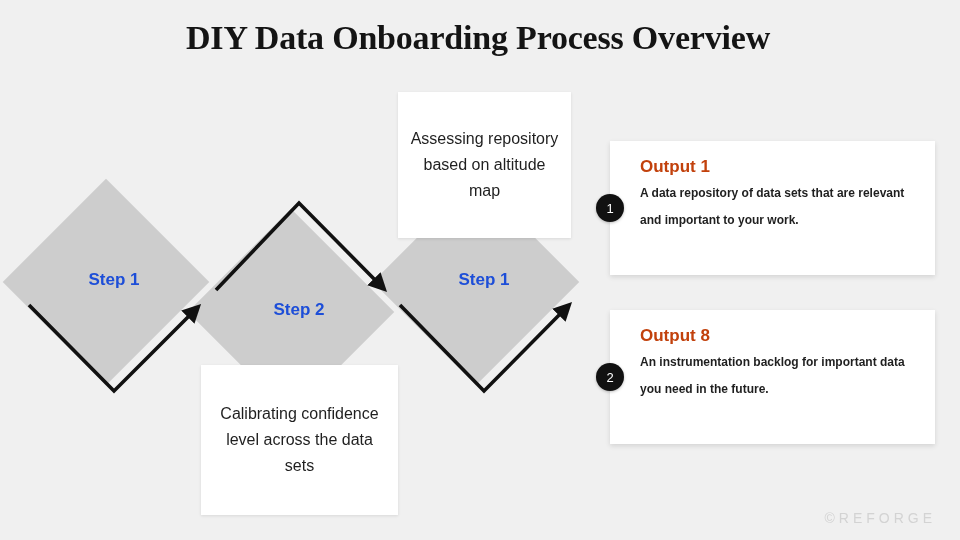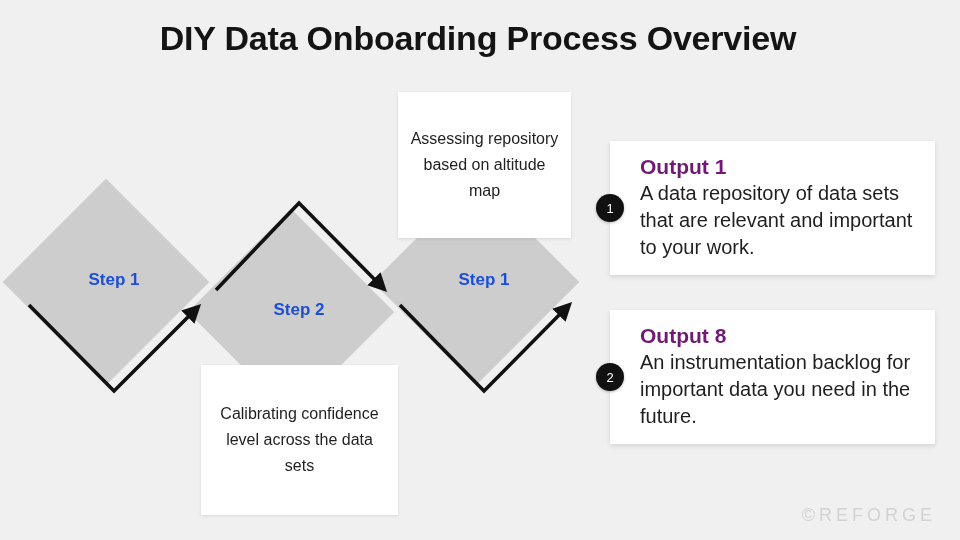--- a/index.html
+++ b/index.html
@@ -20,21 +20,21 @@
     background: #f0f0f0;
   }
 
   
   #page-title {
     position: absolute;
     left: 0;
     top: 19px;
     width: 956px;
     text-align: center;
-    font-family: Liberation Sans, sans-serif;
+    font-family: Liberation Serif, serif;
     font-size: 34px;
     font-weight: bold;
     letter-spacing: -0.2px;
     color: #141414;
     white-space: nowrap;
   }
 
   
   #flow-layer {
     position: absolute;
@@ -86,51 +86,52 @@
 
   
   .output-card {
     position: absolute;
     background: #ffffff;
     box-shadow: 0 2px 5px rgba(0,0,0,0.12);
     box-sizing: border-box;
     padding: 14px 22px 14px 30px;
   }
   .output-title {
-    font-size: 21px;
+    font-size: 17px;
     font-weight: bold;
-    color: #701a75;
+    color: #c2410c;
     line-height: 24px;
     margin-bottom: 1px;
   }
   .output-desc {
-    font-size: 20px;
+    font-size: 12px;
     line-height: 27px;
     color: #1f1f1f;
+    font-weight: bold;
   }
   .output-badge {
     position: absolute;
     width: 28px;
     height: 28px;
     border-radius: 50%;
     background: #111111;
     color: #ffffff;
     font-size: 13px;
     display: flex;
     align-items: center;
     justify-content: center;
     box-shadow: 0 1px 3px rgba(0,0,0,0.25);
   }
 
   
   #watermark {
     position: absolute;
     right: 24px;
     bottom: 14px;
-    font-size: 18px;
+    font-size: 14px;
     letter-spacing: 4px;
     color: #d3d3d3;
     font-weight: normal;
     white-space: nowrap;
   }
 </style>
 </head>
 <body>
 
 <div id="slide">

